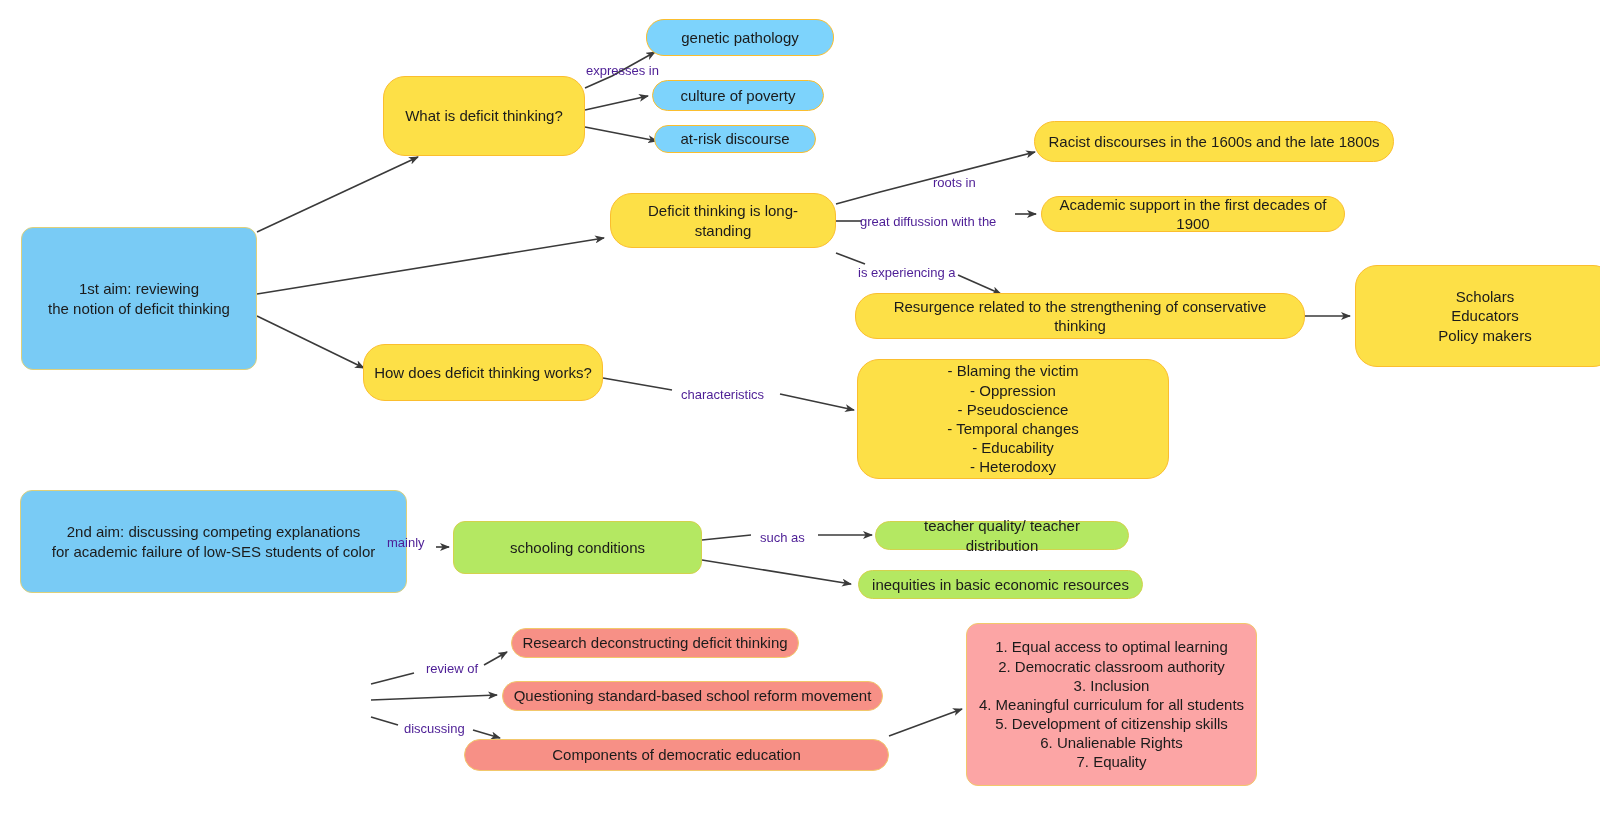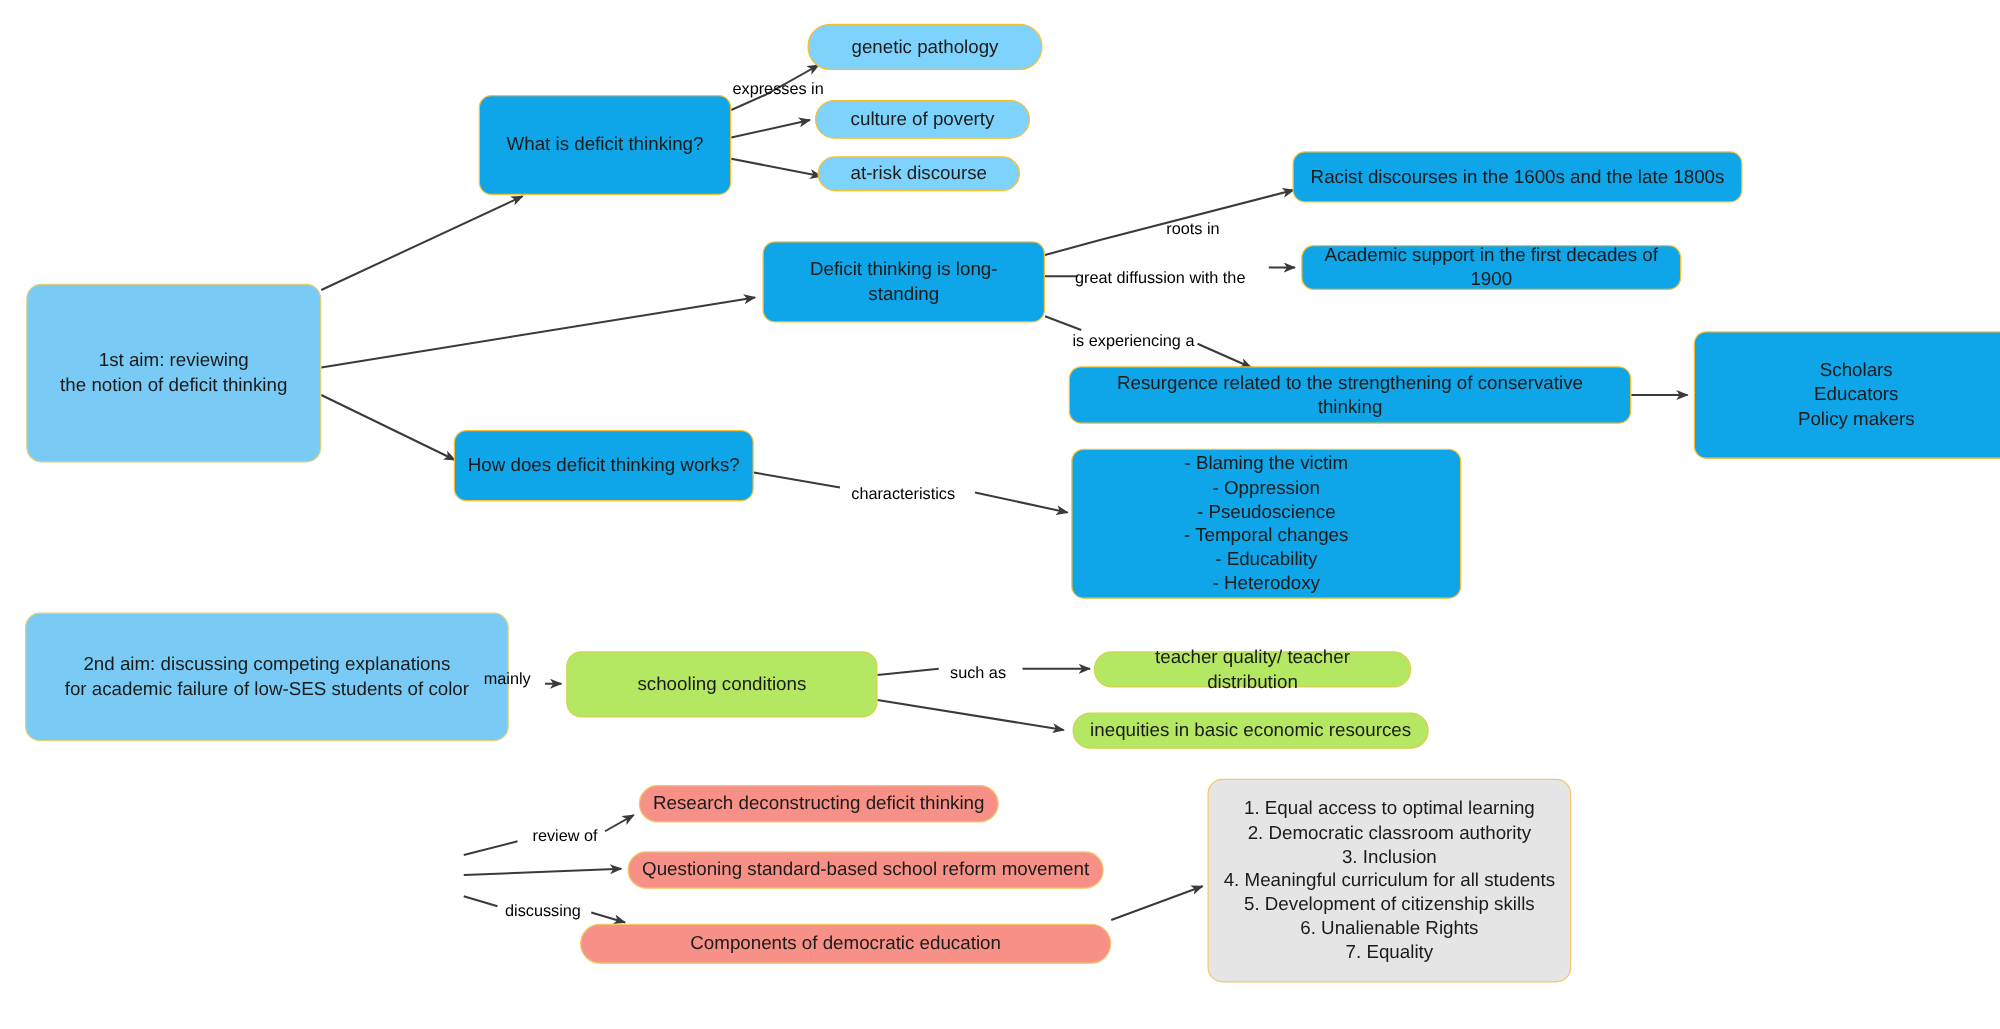--- a/index.html
+++ b/index.html
@@ -34,22 +34,22 @@
     justify-content: center;
     text-align: center;
     line-height: 1.28;
     font-size: 15px;
     color: #1b1b1b;
     padding: 4px 10px;
     white-space: pre-line;
     z-index: 2;
   }
   .n-orange {
-    background: #0ea5e9;
-    border-radius: 10px;
+    background: #fde047;
+    border-radius: 22px;
     border: 1px solid #fbbe2e;
   }
   .n-orange-pill {
     background: #7dd3fc;
     border-radius: 18px;
     border: 1px solid #fbbe2e;
   }
   .n-blue {
     background: #79cbf5;
     border: 1px solid #ded07a;
@@ -59,33 +59,33 @@
     background: #b4e862;
     border: 1px solid #d3d24d;
     border-radius: 12px;
   }
   .n-green-pill {
     background: #b4e862;
     border: 1px solid #d3d24d;
     border-radius: 16px;
   }
   .n-red {
-    background: #e5e5e5;
+    background: #fca5a5;
     border: 1px solid #f2c86b;
     border-radius: 12px;
   }
   .n-red-pill {
     background: #f79086;
     border: 1px solid #f2c86b;
     border-radius: 16px;
   }
   .edge-label {
     position: absolute;
     font-size: 13px;
-    color: #000000;
+    color: #4c1d95;
     background: transparent;
     white-space: nowrap;
     z-index: 3;
     line-height: 1;
   }
 </style>
 </head>
 <body>
 
 <div id="canvas">
@@ -155,21 +155,21 @@
   </div>
 
   <div class="node n-orange-pill" style="left:652px; top:80px; width:172px; height:31px;">
     <span>culture of poverty</span>
   </div>
 
   <div class="node n-orange-pill" style="left:654px; top:125px; width:162px; height:28px;">
     <span>at-risk discourse</span>
   </div>
 
-  <div class="node n-orange" style="left:610px; top:193px; width:226px; height:65px;align-items:center;">
+  <div class="node n-orange" style="left:610px; top:193px; width:226px; height:55px;align-items:center;">
     <span>Deficit thinking is long-standing</span>
   </div>
 
   <div class="node n-orange" style="left:1034px; top:121px; width:360px; height:41px;">
     <span>Racist discourses in the 1600s and the late 1800s</span>
   </div>
 
   <div class="node n-orange" style="left:1041px; top:196px; width:304px; height:36px;">
     <span>Academic support in the first decades of 1900</span>
   </div>

